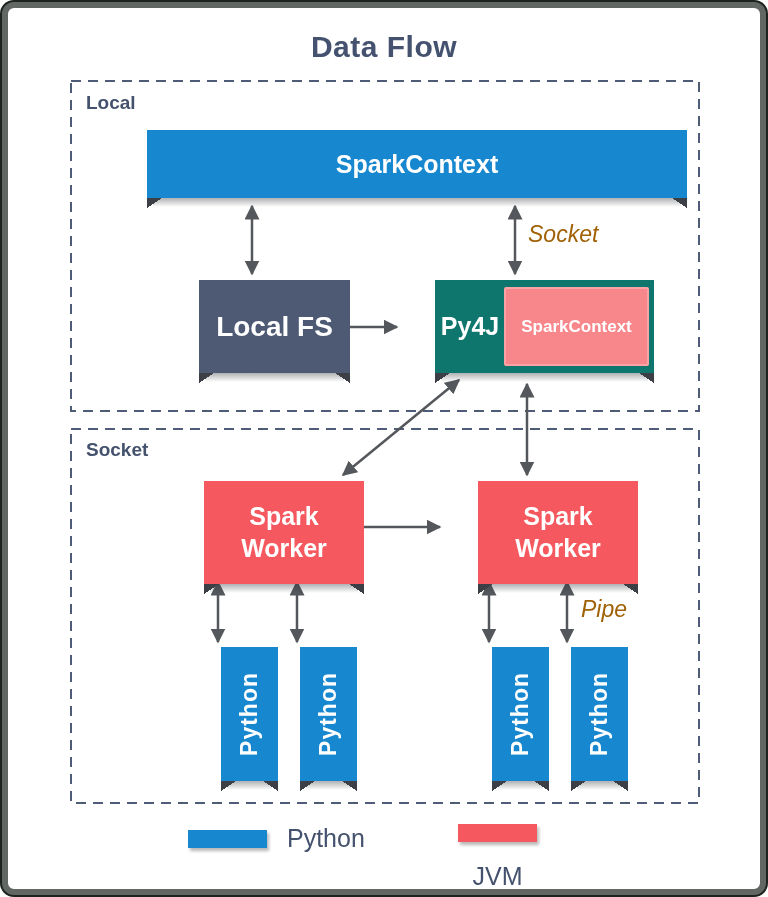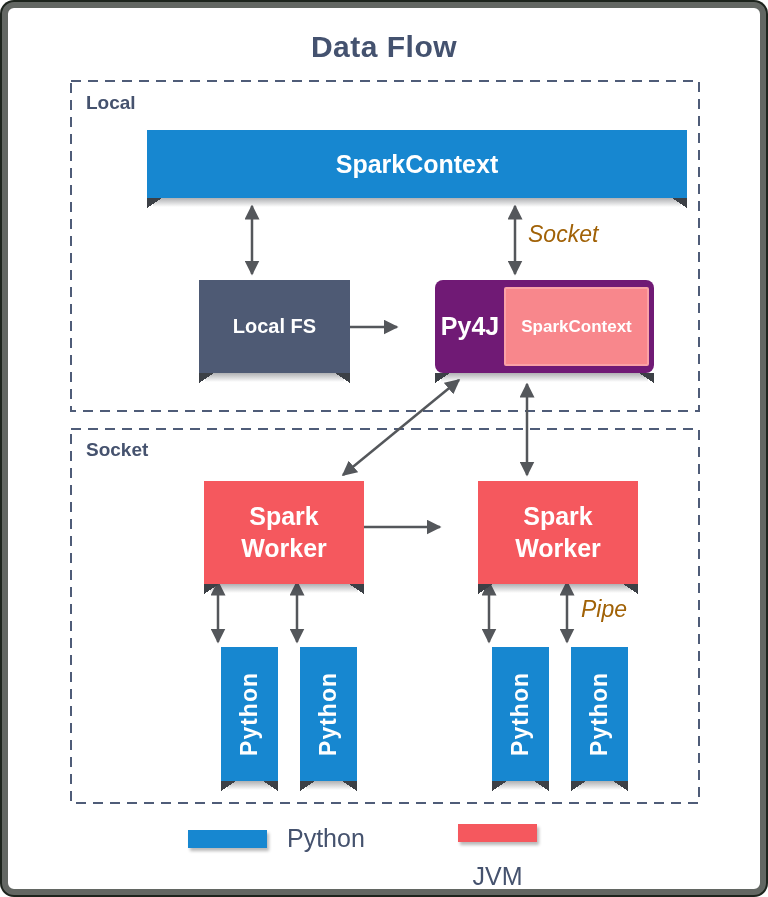--- a/index.html
+++ b/index.html
@@ -43,21 +43,21 @@
   .s3d::after{
     content:"";position:absolute;left:0;bottom:-10px;width:100%;height:10px;
     background-image:
       linear-gradient(to bottom right,#3c4046 50%,rgba(0,0,0,0) 50.5%),
       linear-gradient(to bottom left,#3c4046 50%,rgba(0,0,0,0) 50.5%);
     background-size:15px 10px,15px 10px;
     background-position:left top,right top;
     background-repeat:no-repeat;
   }
   .spark-bar{left:115px;top:130px;width:540px;height:68px;font-size:25px;}
-  .local-fs{left:167px;top:280px;width:151px;height:93px;font-size:20px;}
+  .local-fs{left:167px;top:280px;width:151px;height:93px;font-size:28px;}
   .py4j{left:403px;top:280px;width:219px;height:93px;}
   .py4j .py4j-text{
     position:absolute;left:0;top:0;width:70px;height:100%;
     display:flex;align-items:center;justify-content:center;font-size:25px;
   }
   .py4j .inner{
     position:absolute;left:69px;top:7px;width:141px;height:75px;
     border:2px solid #faa2a6;display:flex;align-items:center;justify-content:center;
     font-size:17px;border-radius:2px;
   }
@@ -117,21 +117,21 @@
   <div class="sec-label local">Local</div>
 
   <div class="node s3d spark-bar" style="background: rgb(23, 135, 208);">
     <span>SparkContext</span>
   </div>
 
   <div class="node s3d local-fs" style="background: rgb(78, 90, 116);">
     <span>Local FS</span>
   </div>
 
-  <div class="node s3d py4j" style="background: #701a75; border-radius: 8px;">
+  <div class="node s3d py4j" style="background: #0f766e;">
     <span class="py4j-text">Py4J</span>
     <span class="inner" style="background: rgb(248, 135, 140);">
       <span>SparkContext</span>
     </span>
   </div>
 
   <div class="edge-label socket">Socket</div>
 
   <div class="sec-label cluster">Socket</div>
 

